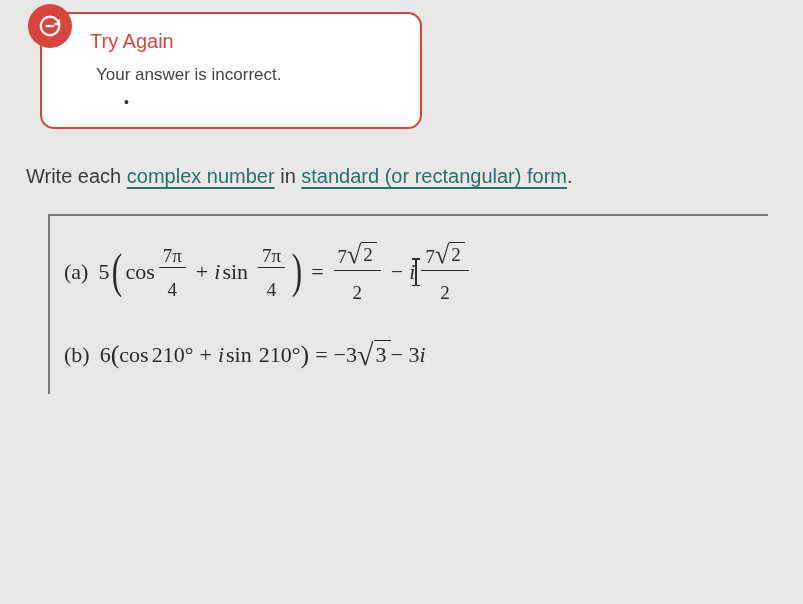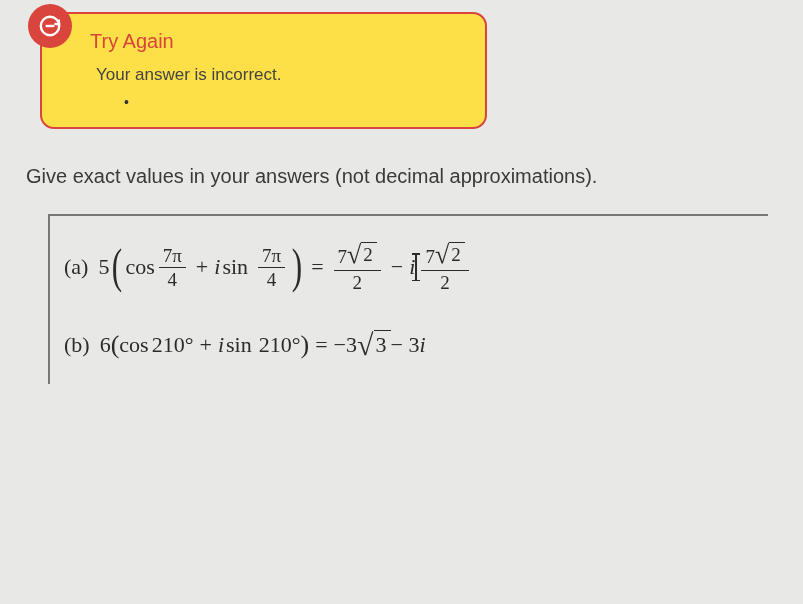--- a/index.html
+++ b/index.html
@@ -9,25 +9,25 @@
       width: 803px;
       height: 604px;
       font-family: 'Segoe UI', Tahoma, Arial, sans-serif;
       background: #e8e9e7;
       color: #333;
       overflow: hidden;
     }
     .feedback-box {
       position: relative;
       margin: 12px 0 0 40px;
-      width: 447px;
+      width: 382px;
       border: 2px solid #d9453c;
       border-radius: 14px;
       padding: 16px 20px 18px 48px;
-      background: #fde047;
+      background: #ffffff;
     }
     .feedback-icon {
       position: absolute;
       left: -14px;
       top: -10px;
       width: 44px;
       height: 44px;
       border-radius: 50%;
       background: #d9453c;
       display: flex;
@@ -100,20 +100,21 @@
       display: inline-block;
     }
     .small-paren { font-size: 26px; }
     .frac {
       display: inline-flex;
       flex-direction: column;
       align-items: center;
       line-height: 1;
       margin: 0 4px;
       vertical-align: middle;
+      gap: 10px;
     }
     .frac .num, .frac .den {
       padding: 2px 4px;
       text-align: center;
       font-size: 19px;
     }
     .frac .num { border-bottom: 1.5px solid #2b2b2b; }
     .sqrt-wrap {
       display: inline-flex;
       align-items: stretch;
@@ -168,21 +169,23 @@
     </svg>
   </div>
   <div class="try-again">Try Again</div>
   <div class="incorrect-msg">Your answer is incorrect.</div>
   <div class="bullet-row">
     <span class="bullet-dot">•</span>
   </div>
 </div>
 
 <div class="instructions">
-  <div>Give exact values in your answers (not decimal approximations).</div>
+  <div>
+    <span>Write each </span><a class="term-link">complex number</a><span> in </span><a class="term-link">standard (or rectangular) form</a><span>.</span>
+  </div>
 </div>
 
 <div class="work-box">
 
   <div class="math-row">
     <span class="label">(a)</span>
     <span>5</span>
     <span class="lparen">(</span>
     <span>cos</span>
     <span class="frac">

